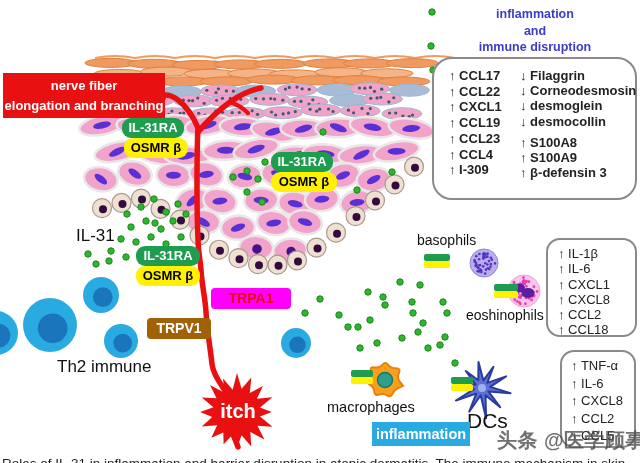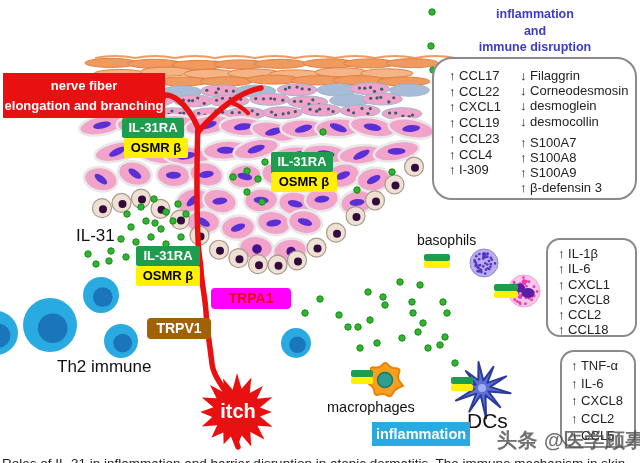--- a/index.html
+++ b/index.html
@@ -6,21 +6,21 @@
   #stage{position:relative;width:640px;height:463px;overflow:hidden;background:#fff;
          font-family:"Liberation Sans","DejaVu Sans",sans-serif;}
   #art{position:absolute;left:0;top:0;z-index:1;}
   .ov{position:absolute;z-index:3;}
   .redbox{background:#E81010;color:#fff;font-weight:bold;font-size:13px;text-align:center;
           line-height:1.5;padding-top:3px;}
   .pinkhead{color:#3C3CC8;font-weight:600;font-size:12.5px;text-align:center;line-height:1.33;padding-top:3px;}
   .rbox{background:#fff;border:2.5px solid #8A8A8A;border-radius:20px;box-sizing:border-box;}
   .bx-item{white-space:nowrap;color:#222;font-size:13px;}
   .ep-col{position:absolute;top:9px;}
-  .recbox{border-radius:2px;font-size:13px;font-weight:bold;text-align:center;box-sizing:border-box;}
+  .recbox{border-radius:9px;font-size:13px;font-weight:bold;text-align:center;box-sizing:border-box;}
   .rec-green{color:#fff;}
   .rec-yellow{color:#000;}
   .lbl{color:#111;white-space:nowrap;}
   .chanbox{border-radius:4px;font-size:14px;font-weight:bold;text-align:center;line-height:21px;}
   .cyanbox{color:#fff;font-weight:bold;font-size:14.5px;text-align:center;line-height:24px;}
   .wm{font-size:20px;font-weight:bold;color:#4a4a4a;opacity:.78;letter-spacing:.5px;white-space:nowrap;}
   .cap{font-size:13.5px;color:#222;white-space:nowrap;}
   .itchtxt{color:#fff;font-weight:bold;font-size:20px;text-align:center;}
 </style>
 </head>
@@ -574,40 +574,39 @@
     <div>nerve fiber</div>
     <div>elongation and branching</div>
   </div>
 
   <div class="ov pinkhead" style="left:473px;top:3px;width:124px;height:51px;">
     <div>inflammation</div>
     <div>and</div>
     <div>immune disruption</div>
   </div>
 
-  <div class="ov rbox" style="left:432px;top:57px;width:205px;height:143px;">
+  <div class="ov rbox" style="left:432px;top:57px;width:205px;height:143px;font-weight:bold;">
     <div class="ep-col" style="left:15px;line-height:15.7px;">
         <div class="bx-item">↑ CCL17</div>
         <div class="bx-item">↑ CCL22</div>
         <div class="bx-item">↑ CXCL1</div>
         <div class="bx-item">↑ CCL19</div>
         <div class="bx-item">↑ CCL23</div>
         <div class="bx-item">↑ CCL4</div>
         <div class="bx-item">↑ I-309</div>
       </div>
     <div class="ep-col" style="left:86px;line-height:15.2px;">
       <div>
           <div class="bx-item">↓ Filaggrin</div>
           <div class="bx-item">↓ Corneodesmosin</div>
           <div class="bx-item">↓ desmoglein</div>
           <div class="bx-item">↓ desmocollin</div>
         </div>
       <div style="height:6px;"></div>
       <div>
-          <div class="bx-item">↑ S100A7</div>
           <div class="bx-item">↑ S100A8</div>
           <div class="bx-item">↑ S100A9</div>
           <div class="bx-item">↑ β-defensin 3</div>
         </div>
     </div>
   </div>
 
   <div class="ov recbox rec-green" style="left:122px;top:118px;width:62px;height:20px;line-height:20px;background:#1F9D4F;">IL-31RA</div>
   <div class="ov recbox rec-yellow" style="left:124px;top:138px;width:64px;height:20px;line-height:20px;background:#FFF100;">OSMR β</div>
 
@@ -616,20 +615,21 @@
 
   <div class="ov recbox rec-green" style="left:136px;top:246px;width:64px;height:20px;line-height:20px;background:#1F9D4F;">IL-31RA</div>
   <div class="ov recbox rec-yellow" style="left:136px;top:266px;width:64px;height:20px;line-height:20px;background:#FFF100;">OSMR β</div>
 
   <div class="ov chanbox" style="left:211px;top:288px;width:80px;height:21px;background:#FF00FF;color:#E01010;">TRPA1</div>
   <div class="ov chanbox" style="left:147px;top:318px;width:64px;height:21px;background:#a16207;color:#fff;">TRPV1</div>
 
   <div class="ov lbl" style="left:76px;top:226px;font-size:17px;">IL-31</div>
   <div class="ov lbl" style="left:57px;top:357px;font-size:17px;">Th2 immune</div>
   <div class="ov lbl" style="left:417px;top:232px;font-size:14px;">basophils</div>
+  <div class="ov lbl" style="left:466px;top:307px;font-size:14px;">eoshinophils</div>
   <div class="ov lbl" style="left:327px;top:399px;font-size:14.5px;">macrophages</div>
   <div class="ov lbl" style="left:467px;top:409px;font-size:21px;">DCs</div>
 
   <div class="ov itchtxt" style="left:214px;top:400px;width:48px;">itch</div>
 
   <div class="ov rbox" style="left:546px;top:238px;width:91px;height:99px;border-radius:14px;padding:6px 0 0 10px;line-height:15.3px;">
       <div class="bx-item">↑ IL-1β</div>
       <div class="bx-item">↑ IL-6</div>
       <div class="bx-item">↑ CXCL1</div>
       <div class="bx-item">↑ CXCL8</div>

